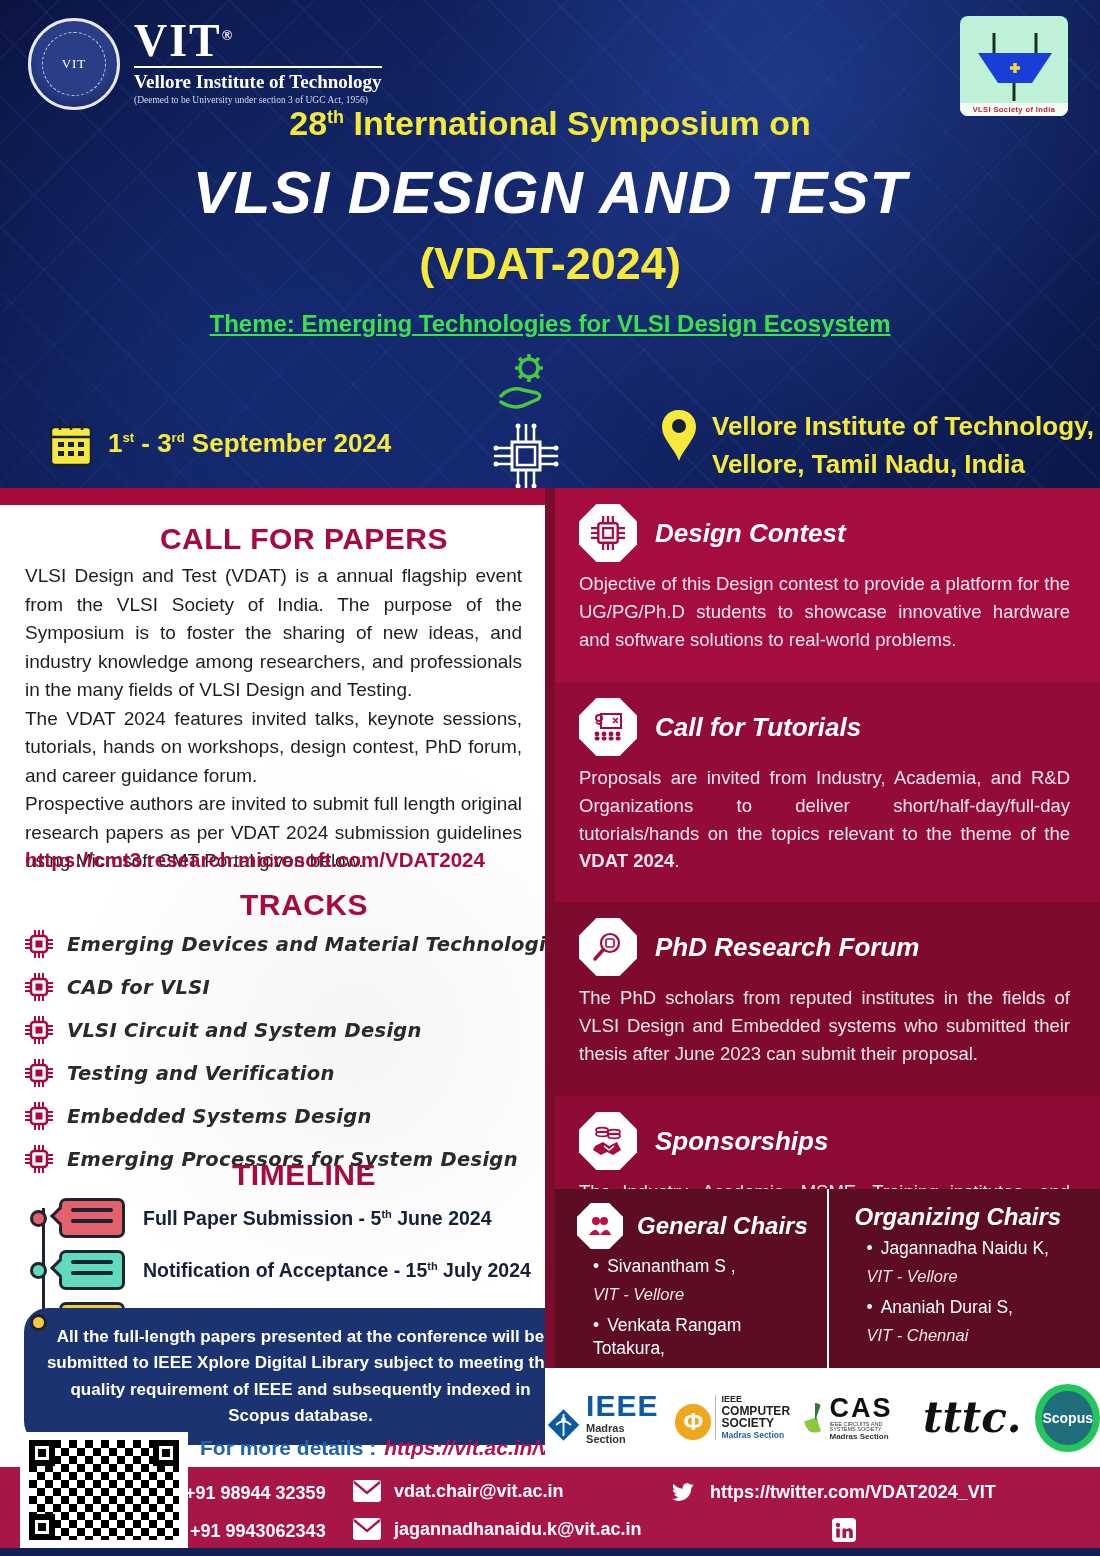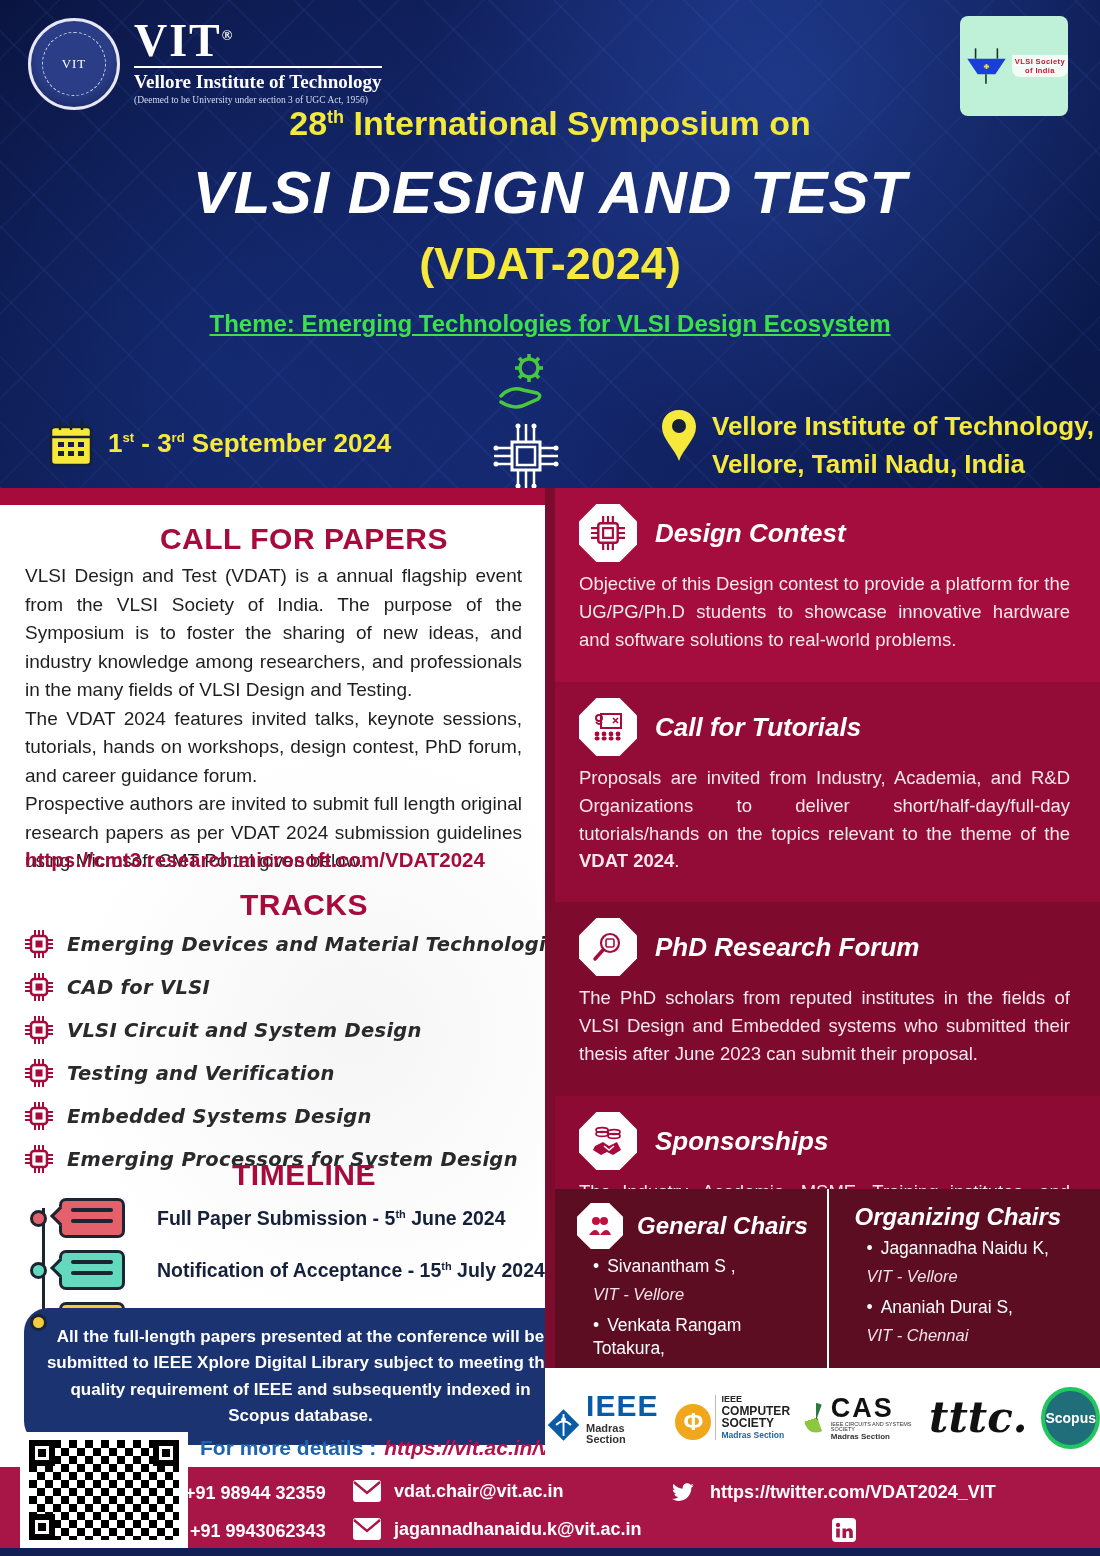--- a/index.html
+++ b/index.html
@@ -18,21 +18,21 @@
   .vit-wrap{left:28px;top:18px;display:flex;align-items:flex-start;gap:14px;}
   .vit-seal{width:86px;height:86px;border-radius:50%;border:3px solid #e8e8f5;display:flex;align-items:center;justify-content:center;
     background:radial-gradient(circle at 50% 40%, #2a3d86 0 55%, #121f55 100%);}
   .vit-seal-inner{width:62px;height:62px;border-radius:50%;border:1.5px dashed #cfd4ee;display:flex;align-items:center;justify-content:center;
     font-family:"Liberation Serif",serif;font-size:13px;letter-spacing:1px;color:#fff;}
   .vit-text{display:flex;flex-direction:column;}
   .vit-name{font-family:"Liberation Serif",serif;font-size:46px;font-weight:bold;line-height:1;letter-spacing:2px;}
   .vit-name sup{font-size:14px;}
   .vit-sub{font-family:"Liberation Serif",serif;font-size:19px;font-weight:bold;border-top:2px solid #fff;padding-top:3px;margin-top:2px;}
   .vit-sub2{font-family:"Liberation Serif",serif;font-size:9.5px;color:#d7dcf2;margin-top:2px;}
-  .vsi-box{right:32px;top:16px;width:108px;height:100px;background:#bff0d8;border-radius:8px;display:flex;align-items:center;justify-content:flex-start;text-decoration:underline;}
+  .vsi-box{right:32px;top:16px;width:108px;height:100px;background:#bff0d8;border-radius:8px;display:flex;flex-direction:column;align-items:center;justify-content:flex-end;text-decoration:underline;}
   .vsi-cap{font-size:7.5px;font-weight:bold;color:#c01830;background:#f2fbf6;width:100%;text-align:center;padding:2px 0;border-radius:0 0 8px 8px;letter-spacing:.4px;}
   .h-line1{left:0;top:104px;width:100%;text-align:center;color:#f3e93a;font-size:34px;font-weight:600;}
   .h-line1 sup{font-size:18px;}
   .h-main{left:0;top:158px;width:100%;text-align:center;color:#fff;font-size:60px;font-weight:bold;font-style:italic;letter-spacing:1px;}
   .h-sub{left:0;top:238px;width:100%;text-align:center;color:#f6e93c;font-size:45px;font-weight:bold;}
   .h-theme{left:0;top:310px;width:100%;text-align:center;color:#3ce049;font-size:24px;font-weight:bold;text-decoration:underline;}
   .mid-icons{left:488px;top:352px;display:flex;flex-direction:column;align-items:center;gap:8px;}
   .date-row{left:48px;top:418px;display:flex;align-items:center;gap:14px;color:#f6e93c;font-size:26px;font-weight:bold;}
   .date-row sup{font-size:13px;}
   .venue-row{left:660px;top:408px;display:flex;align-items:flex-start;gap:14px;color:#f6e93c;font-size:26px;font-weight:bold;line-height:1.45;}
@@ -50,21 +50,21 @@
   .tracks-list{left:25px;top:930px;display:flex;flex-direction:column;gap:15px;}
   .track-item{display:flex;align-items:center;gap:14px;color:#2a2a2c;font-size:19.5px;font-weight:bold;font-style:italic;font-family:"DejaVu Sans",sans-serif;letter-spacing:.3px;}
   .timeline-title{left:0;top:1158px;}
   .timeline{left:30px;top:1198px;}
   .timeline::before{content:"";position:absolute;left:12px;top:10px;bottom:14px;width:3px;background:#1b2430;}
   .tl-item{display:flex;align-items:center;margin-bottom:12px;position:relative;}
   .tl-node{width:11px;height:11px;border-radius:50%;border:3px solid #1b2430;margin-right:12px;position:relative;z-index:1;background:#fff;}
   .tl-tag{position:relative;width:60px;height:34px;border:3px solid #1b2430;border-radius:7px;margin-right:18px;}
   .tl-tag::before{content:"";position:absolute;left:-9px;top:8px;width:11px;height:11px;background:inherit;border-left:3px solid #1b2430;border-bottom:3px solid #1b2430;transform:rotate(45deg);}
   .tl-tag i{display:block;height:4px;background:#1b2430;margin:7px 9px 0 9px;border-radius:2px;}
-  .tl-text{color:#15203a;font-size:19.5px;font-weight:bold;margin-left:14px;}
+  .tl-text{color:#15203a;font-size:19.5px;font-weight:bold;}
   .tl-text sup{font-size:11px;}
   .ieee-note{left:24px;top:1308px;width:553px;background:#1c3372;border-radius:24px;color:#fff;
     font-size:17px;font-weight:bold;text-align:center;line-height:1.55;padding:16px 22px;box-sizing:border-box;}
   .more-row{left:200px;top:1436px;display:flex;gap:8px;font-size:21px;font-weight:bold;white-space:nowrap;}
   .more-label{color:#1e63ae;}
   .more-url{color:#b3124b;font-style:italic;}
 
   
   .right-col{left:545px;top:488px;width:555px;height:880px;border-left:10px solid #7c0c2e;box-sizing:border-box;}
   .panel{padding:16px 30px 18px 24px;color:#fff;}
@@ -99,21 +99,21 @@
   .cs-l1{font-size:9px;font-weight:bold;color:#222;}
   .cs-l2{font-size:12px;font-weight:bold;color:#222;}
   .cs-sub{font-size:8.5px;color:#1e63ae;font-weight:bold;margin-top:1px;}
   .cas-wrap{display:flex;align-items:center;gap:3px;}
   .cas-c{width:30px;height:30px;border-radius:50%;background:conic-gradient(#2c7a3f 0 40%,#8dc63f 40% 70%,#fff 70% 100%);clip-path:polygon(0 0,78% 0,55% 50%,78% 100%,0 100%);}
   .cas-txt{display:flex;flex-direction:column;line-height:1;}
   .cas-name{font-size:27px;font-weight:bold;color:#111;letter-spacing:2px;}
   .cas-sub1{font-size:5.5px;color:#333;}
   .cas-sub2{font-size:8px;color:#333;font-weight:bold;}
   .tttc{font-family:"DejaVu Serif",serif;font-style:italic;font-weight:bold;font-size:42px;color:#111;line-height:1;}
-  .scopus{width:54px;height:54px;border-radius:50%;background:#1f6e79;border:4px solid #22c55e;color:#fff;display:flex;align-items:center;justify-content:center;font-size:14px;font-weight:bold;}
+  .scopus{width:54px;height:54px;border-radius:50%;background:#1f6e79;border:7px solid #22c55e;color:#fff;display:flex;align-items:center;justify-content:center;font-size:14px;font-weight:bold;}
 
   
   .footer{left:0;top:1467px;width:1100px;height:81px;background:#a81647;color:#fff;}
   .f-item{position:absolute;display:flex;align-items:center;gap:12px;font-size:18px;font-weight:bold;white-space:nowrap;}
   .bottom-strip{left:0;top:1548px;width:1100px;height:8px;background:#121f55;}
 
   
   .qr-patch{left:20px;top:1432px;width:168px;height:116px;background:#fff;display:flex;align-items:center;justify-content:center;z-index:5;}
   .qr{width:150px;height:100px;position:relative;background:repeating-conic-gradient(#000 0% 25%, #fff 0% 50%);background-size:16px 16px;}
   .finder{position:absolute;width:26px;height:26px;border:6px solid #000;background:#fff;box-sizing:border-box;}

